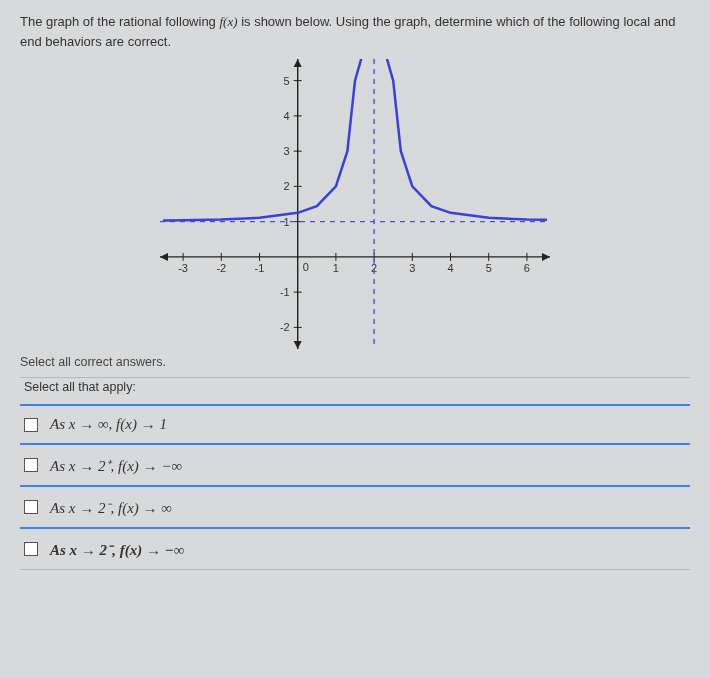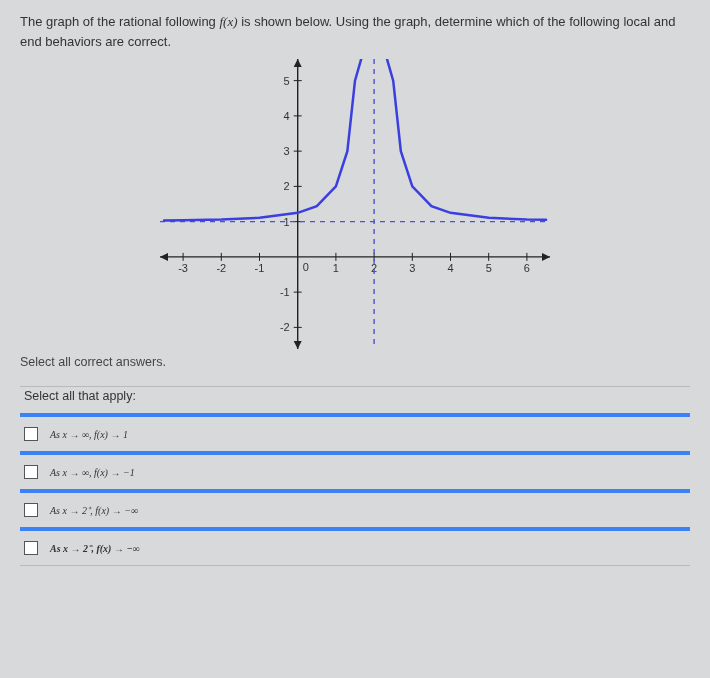--- a/index.html
+++ b/index.html
@@ -23,34 +23,34 @@
       justify-content: center;
       margin-bottom: 6px;
     }
     svg.graph {
       width: 390px;
       height: 290px;
     }
     .instruction {
       font-size: 12.5px;
       color: #444;
-      margin-bottom: 17px;
+      margin-bottom: 8px;
     }
     .select-header {
       font-size: 12.5px;
       padding: 2px 4px 10px 4px;
       border-top: 1px solid #b8b9bb;
     }
     .option-row {
-      border-top: 4px solid #3b82f6;
+      border-top: 2px solid #3b82f6;
       padding: 10px 4px 10px 4px;
       display: flex;
       align-items: center;
       gap: 12px;
-      font-size: 10px;
+      font-size: 15px;
     }
     .option-row:last-child { border-bottom: 1px solid #b8b9bb; font-weight: bold; }
     .chk {
       width: 14px;
       height: 14px;
       border: 1.5px solid #555;
       background: #fff;
       flex-shrink: 0;
       cursor: pointer;
     }
@@ -115,23 +115,23 @@
 
 <div class="select-header">Select all that apply:</div>
 
 <div id="options">
     <div class="option-row">
       <div class="chk"></div>
       <span class="math">As x → ∞, f(x) → 1</span>
     </div>
     <div class="option-row">
       <div class="chk"></div>
-      <span class="math">As x → ∞, f(x) → −1</span>
+      <span class="math">As x → 2⁺, f(x) → −∞</span>
     </div>
     <div class="option-row">
       <div class="chk"></div>
-      <span class="math">As x → 2⁺, f(x) → −∞</span>
+      <span class="math">As x → 2⁻, f(x) → ∞</span>
     </div>
     <div class="option-row">
       <div class="chk"></div>
       <span class="math">As x → 2⁻, f(x) → −∞</span>
     </div>
   </div>
 
 </body></html>

